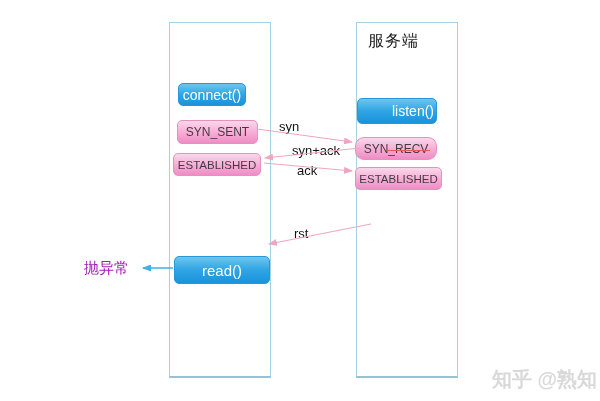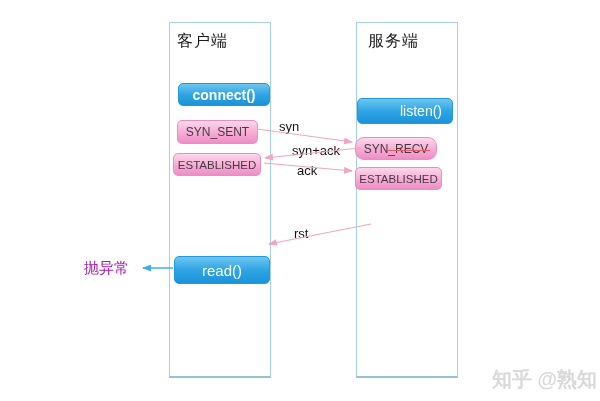--- a/index.html
+++ b/index.html
@@ -77,29 +77,28 @@
   }
 </style>
 </head>
 <body>
 
 <div id="canvas">
 
   <div class="lifeline-box" style="left:169px;top:22px;width:102px;height:356px;"></div>
   <div class="lifeline-box" style="left:356px;top:22px;width:102px;height:356px;"></div>
 
-  <div class="box-title" style="left:177px;top:31px;">客户端</div>
   <div class="box-title" style="left:368px;top:31px;">服务端</div>
 
-  <div class="node node-blue" style="left:178px;top:83px;width:92px;height:23px;font-weight:bold;">connect()</div>
+  <div class="node node-blue" style="left:178px;top:83px;width:68px;height:23px;">connect()</div>
   <div class="node node-pink" style="left:177px;top:114px;width:81px;height:24px;">SYN_SENT</div>
   <div class="node node-pink" style="left:173px;top:147px;width:88px;height:23px;font-size:11.5px;">ESTABLISHED</div>
   <div class="node node-blue" style="left:174px;top:256px;width:96px;height:28px;font-size:15px;">read()</div>
 
-  <div class="node node-blue" style="left:357px;top:98px;width:96px;height:26px;padding-left:32px;">listen()</div>
+  <div class="node node-blue" style="left:357px;top:98px;width:80px;height:26px;padding-left:32px;">listen()</div>
   <div class="node node-pink" style="left:355px;top:131px;width:82px;height:23px;border-radius:9px;">SYN_RECV</div>
   <div class="misspell-underline" style="left:387px;top:150px;width:43px;"></div>
   <div class="node node-pink" style="left:355px;top:161px;width:87px;height:23px;font-size:11.5px;">ESTABLISHED</div>
 
   <div class="msg-label" style="left:279px;top:119px;">syn</div>
   <div class="msg-label" style="left:292px;top:143px;">syn+ack</div>
   <div class="msg-label" style="left:297px;top:163px;">ack</div>
   <div class="msg-label" style="left:294px;top:226px;">rst</div>
 
   <div class="side-label" style="left:84px;top:259px;">抛异常</div>

